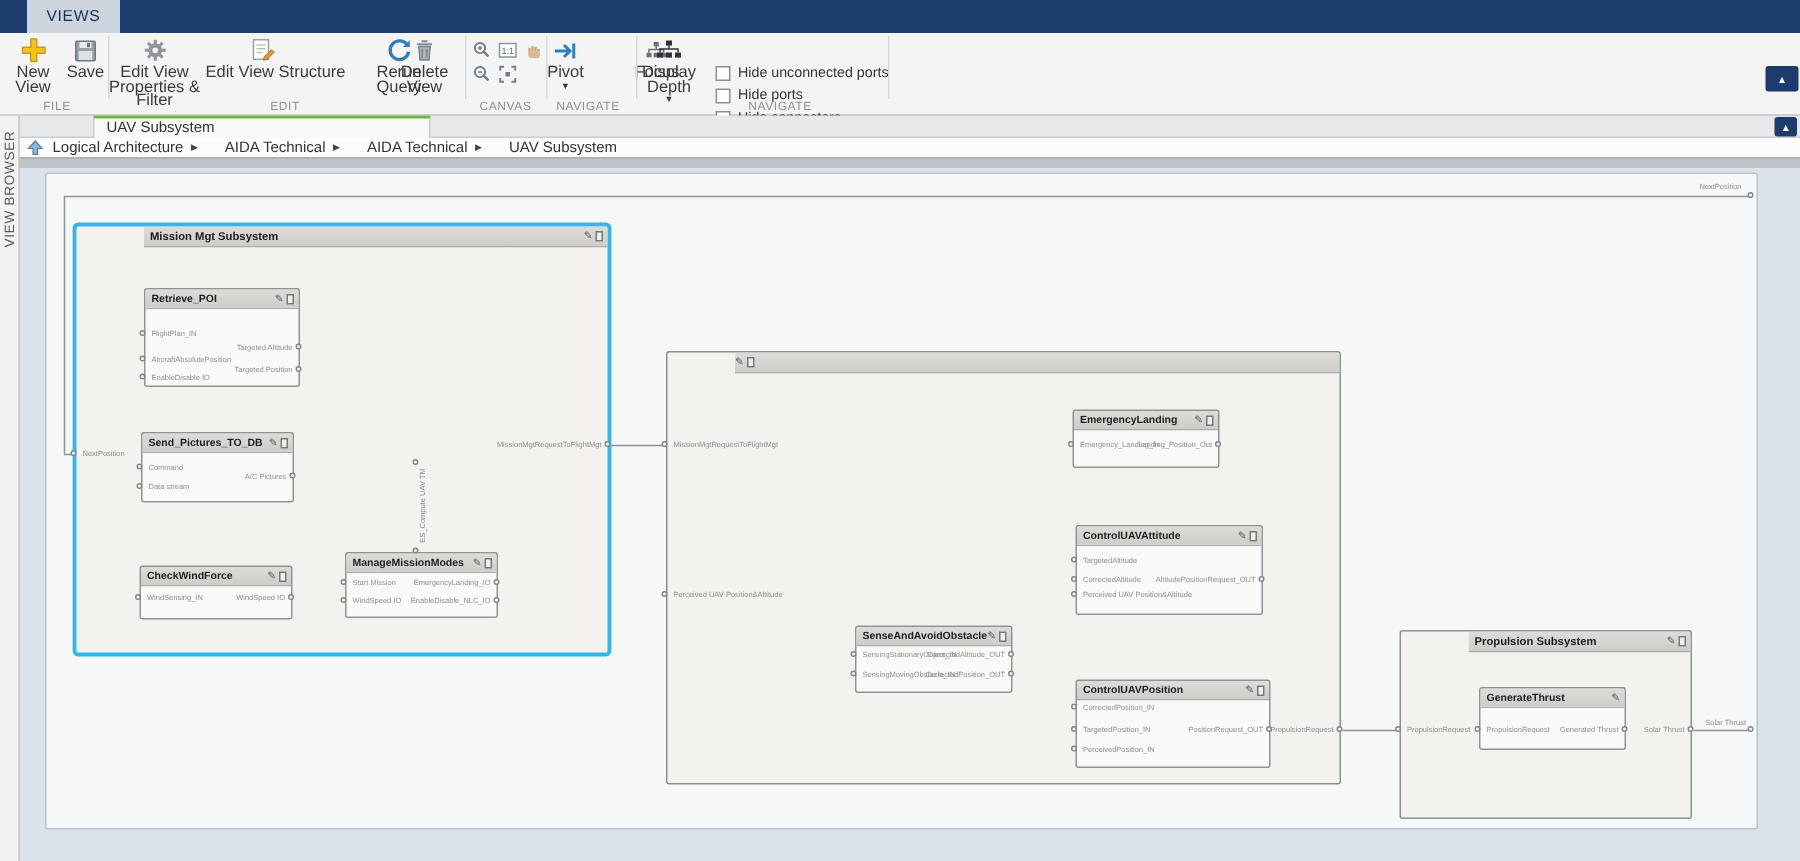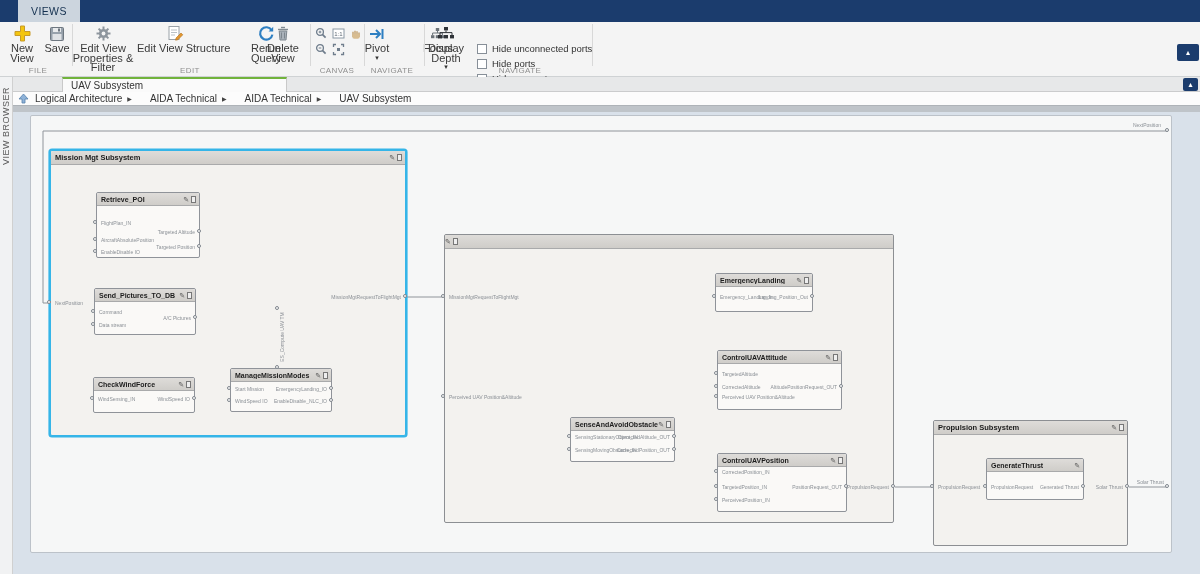--- a/index.html
+++ b/index.html
@@ -37,21 +37,21 @@
   .viewbrowser{position:absolute;left:0;top:77px;width:13px;height:497px;background:#f1f2f3;border-right:1px solid #d0d0d0;}
   .vbtext{position:absolute;top:10px;left:1px;writing-mode:vertical-rl;transform:rotate(180deg);
     font-size:9px;color:#5a5a5a;letter-spacing:.5px;white-space:nowrap;}
 
   
   .canvas{position:absolute;left:13px;top:112px;width:1187px;height:462px;background:#d9e1ea;}
   .whitearea{position:absolute;background:#f6f7f7;border:1px solid #bcc2c9;border-radius:2px;z-index:1;}
   #connector-svg{position:absolute;left:0;top:0;width:1200px;height:574px;z-index:2;pointer-events:none;}
   .conn{fill:none;stroke:#8f949a;stroke-width:1;}
   .block{position:absolute;z-index:3;border:1px solid #8f9399;border-radius:2px;background:#faf9f7;}
-  .block.subsystem{background:#f3f2ef;border-color:#8c8f93;}
+  .block.subsystem{background:#f3f2ef;border-color:#8c8f93;padding-left:45px;}
   .block.selected{border:1px solid #35b5e8;box-shadow:0 0 0 1.6px #35b5e8;}
   .bh{height:13px;background:linear-gradient(#dedcd9,#cfcdc9);border-bottom:1px solid #a9aaab;
     display:flex;align-items:center;border-radius:2px 2px 0 0;}
   .subsystem>.bh{height:14px;}
   .bt{font-size:7px;font-weight:bold;color:#1c1c1c;padding-left:4px;white-space:nowrap;overflow:hidden;flex:1;}
   .subsystem>.bh>.bt{font-size:7.5px;}
   .bi{display:flex;align-items:center;gap:2px;padding-right:3px;}
   .pic{font-size:7px;color:#555;line-height:7px;}
   .bic{width:5px;height:7px;border:1px solid #777;background:#eee;}
   .port{position:absolute;width:4px;height:4px;border:1px solid #7f868d;background:#fcfcfc;border-radius:50%;z-index:5;}

